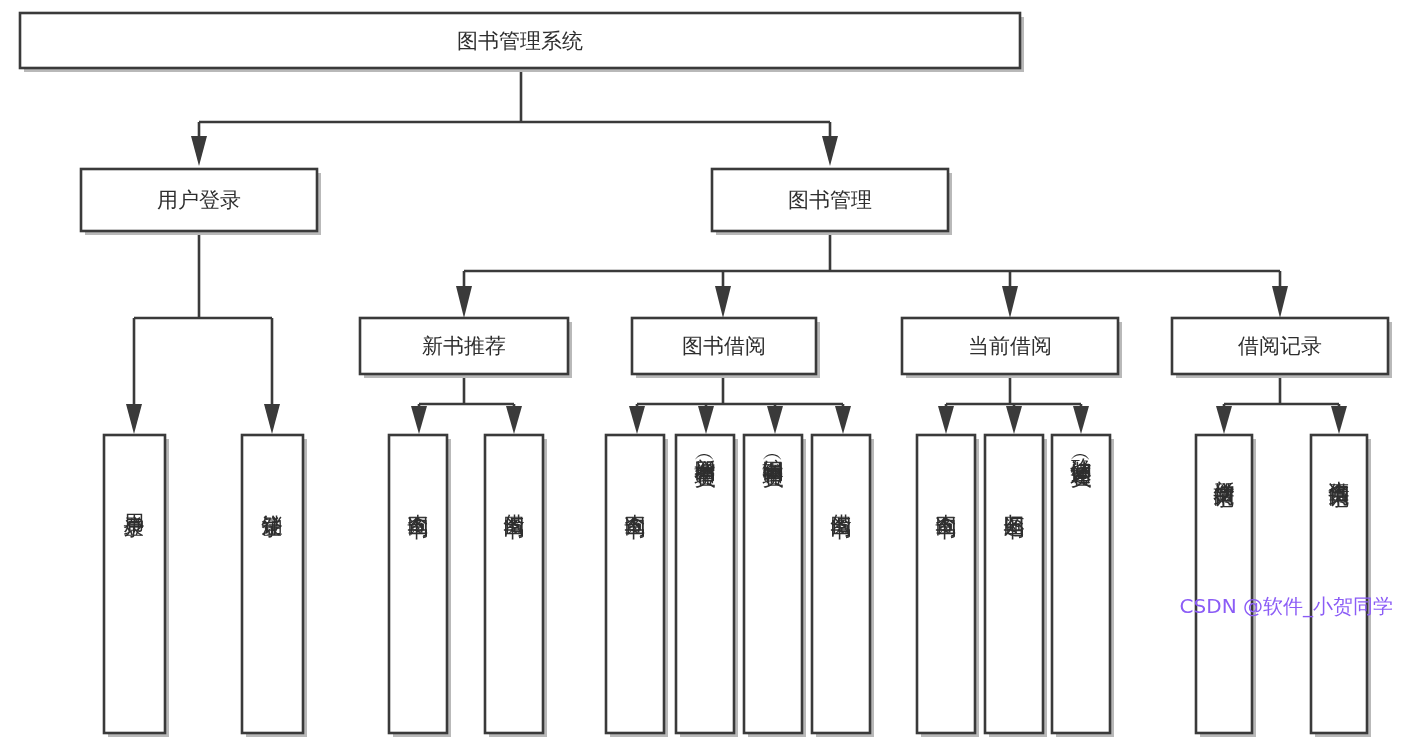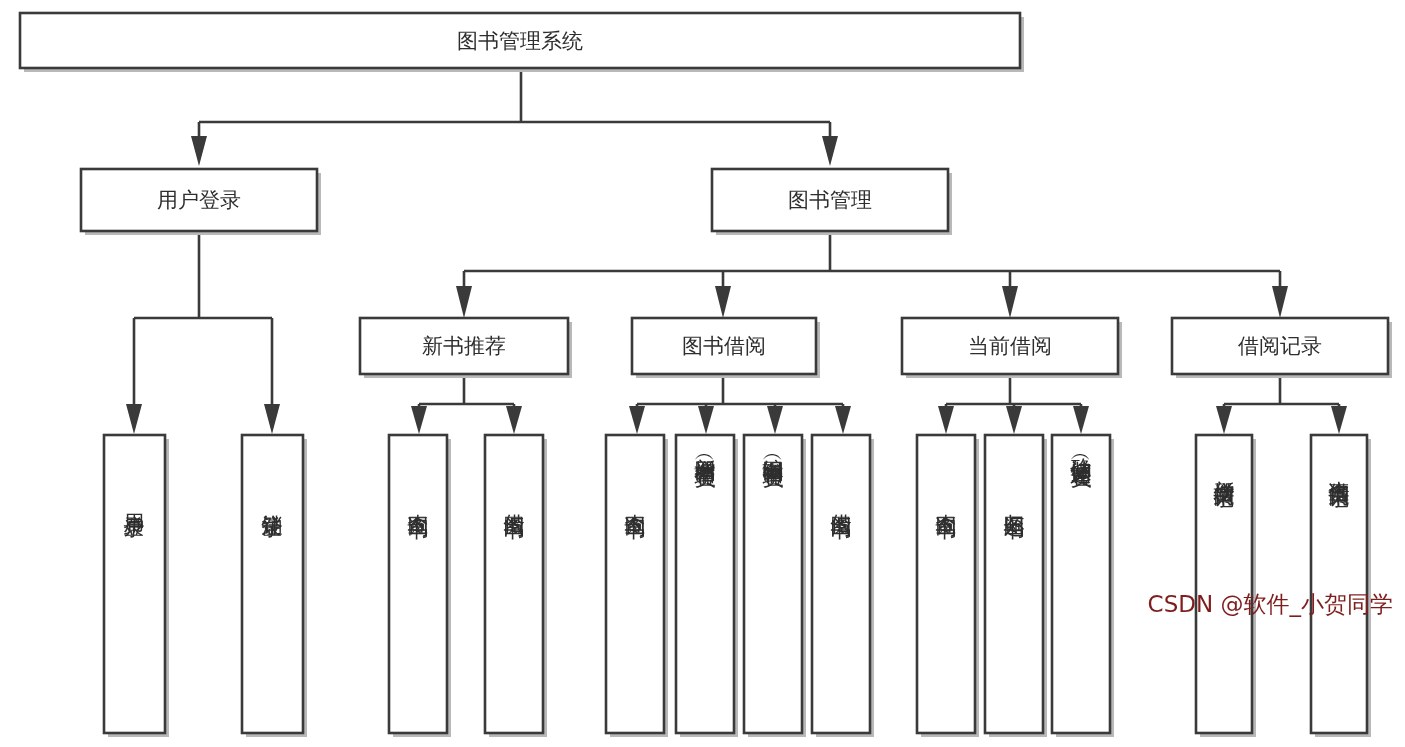--- a/index.html
+++ b/index.html
@@ -56,22 +56,22 @@
     writing-mode: vertical-rl;
     text-orientation: upright;
     text-anchor: middle;
     letter-spacing: 1.5px;
   }
   .watermark {
     position: absolute;
     right: 12px;
     bottom: 6px;
     font-family: "DejaVu Sans", "Liberation Sans", sans-serif;
-    font-size: 23px;
-    color: #7f1d1d;
+    font-size: 20px;
+    color: #8b5cf6;
     white-space: nowrap;
     pointer-events: none;
   }
 </style>
 </head>
 <body>
 
 <div id="diagram-root">
   <svg class="diagram" viewBox="0 0 1405 747">
 

